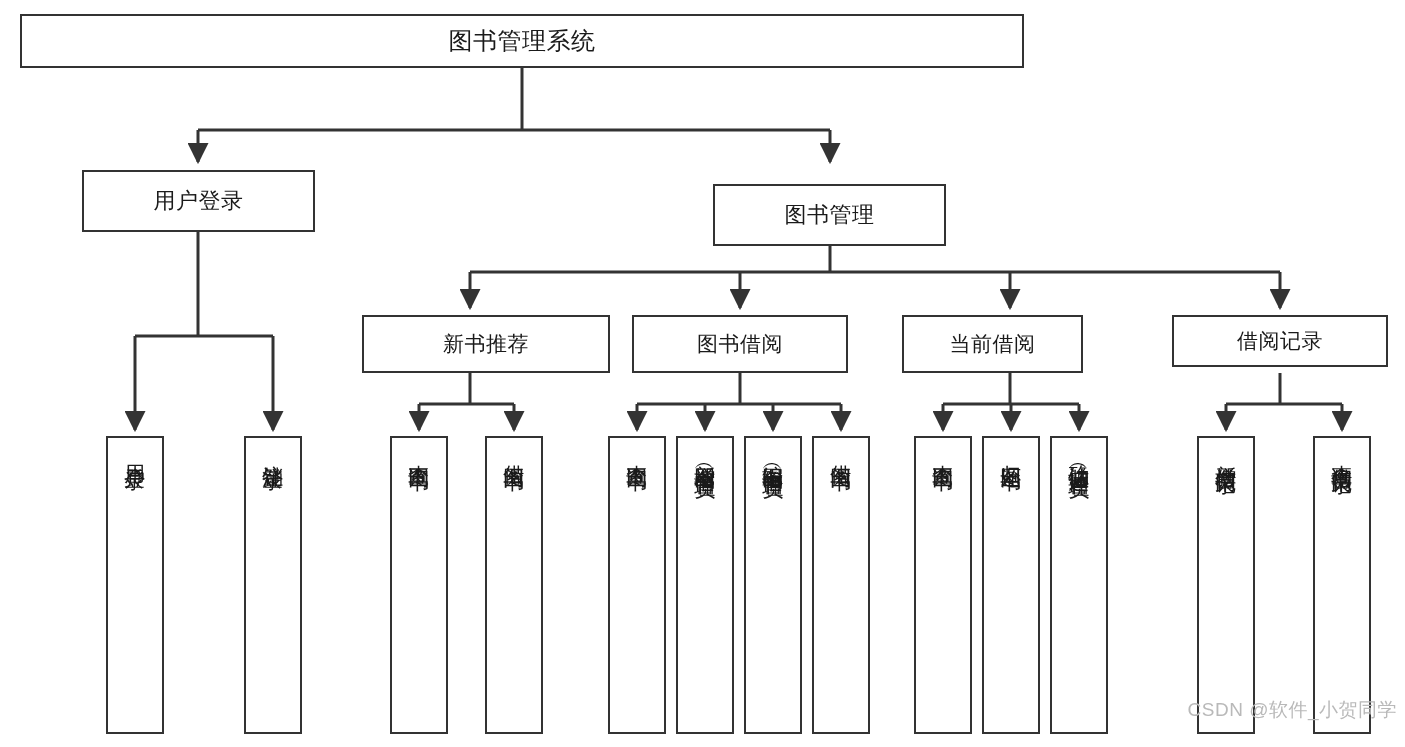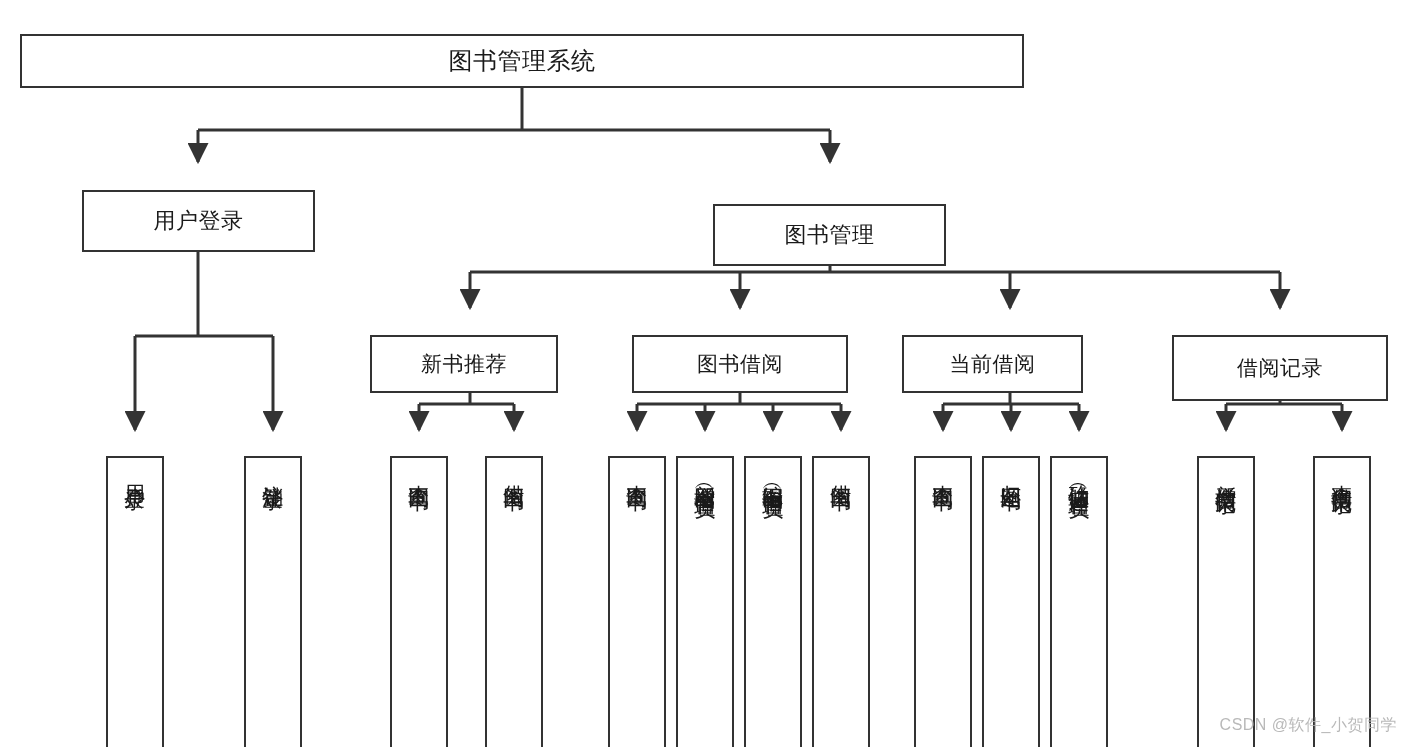--- a/index.html
+++ b/index.html
@@ -27,21 +27,20 @@
   }
   .node {
     position: absolute;
     box-sizing: border-box;
     background: #ffffff;
     border: 2px solid #333333;
     display: flex;
     align-items: center;
     justify-content: center;
     z-index: 5;
-    margin-top: 20px;
   }
   .node-label {
     color: #1a1a1a;
     letter-spacing: 0.5px;
     white-space: nowrap;
     text-align: center;
   }
   
   .node-root .node-label { font-size: 24px; }
   .node-l1 .node-label  { font-size: 22px; }
@@ -57,22 +56,22 @@
     writing-mode: vertical-rl;
     text-orientation: upright;
     line-height: 1.22;
     letter-spacing: 2px;
     white-space: normal;
     max-height: 282px;
   }
   #watermark {
     position: absolute;
     right: 8px;
-    bottom: 11px;
-    font-size: 16px;
+    bottom: 24px;
+    font-size: 19px;
     color: #b9b9b9;
     letter-spacing: 0.5px;
     z-index: 9;
     white-space: nowrap;
   }
 </style>
 </head>
 <body>
 
 <div id="diagram-root">
@@ -131,30 +130,30 @@
     <span class="node-label">图书管理系统</span>
   </div>
 
   <div class="node node-l1" style="left:82px; top:170px; width:233px; height:62px;">
     <span class="node-label">用户登录</span>
   </div>
   <div class="node node-l1" style="left:713px; top:184px; width:233px; height:62px;">
     <span class="node-label">图书管理</span>
   </div>
 
-  <div class="node node-l2" style="left:370px; top:315px; width:188px; height:58px;">
+  <div class="node node-l2" style="left:362px; top:315px; width:248px; height:58px;">
     <span class="node-label">新书推荐</span>
   </div>
   <div class="node node-l2" style="left:632px; top:315px; width:216px; height:58px;">
     <span class="node-label">图书借阅</span>
   </div>
   <div class="node node-l2" style="left:902px; top:315px; width:181px; height:58px;">
     <span class="node-label">当前借阅</span>
   </div>
-  <div class="node node-l2" style="left:1172px; top:315px; width:216px; height:66px;">
+  <div class="node node-l2" style="left:1172px; top:315px; width:216px; height:52px;">
     <span class="node-label">借阅记录</span>
   </div>
 
   <div class="node node-leaf" style="left:106px; top:436px; width:58px; height:298px;">
     <span class="node-label">用户登录</span>
   </div>
   <div class="node node-leaf" style="left:244px; top:436px; width:58px; height:298px;">
     <span class="node-label">注销登录</span>
   </div>
 

